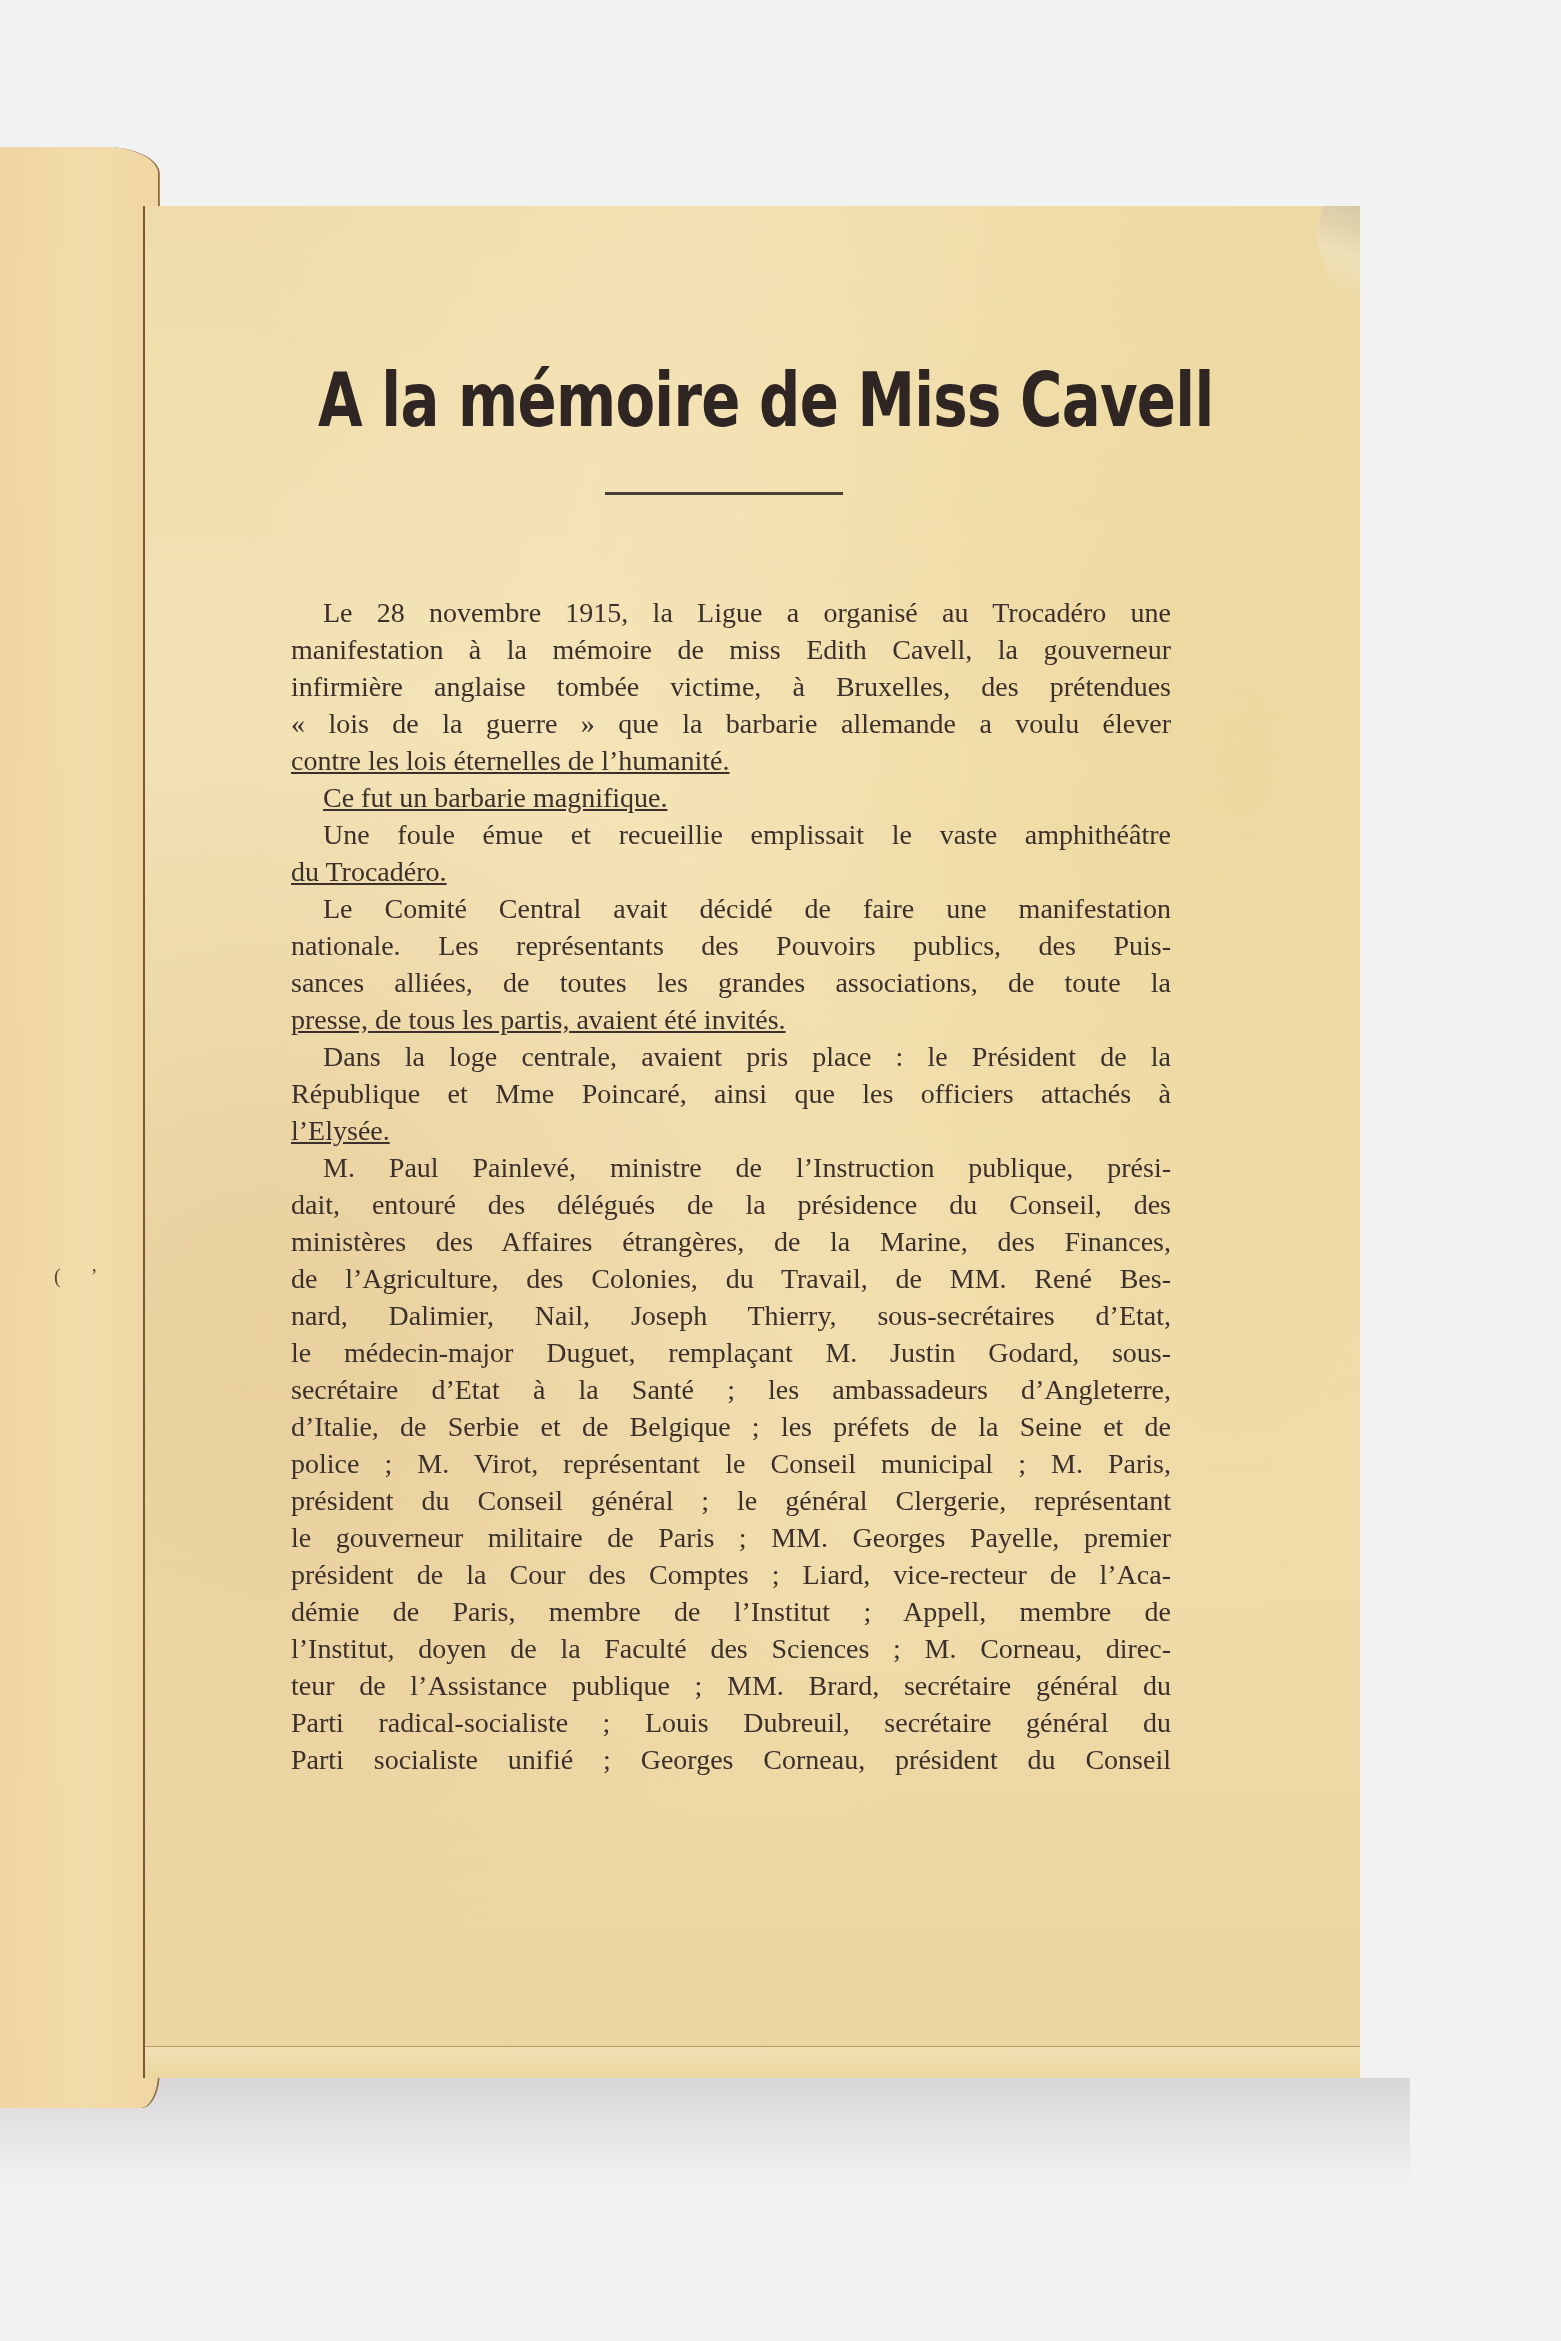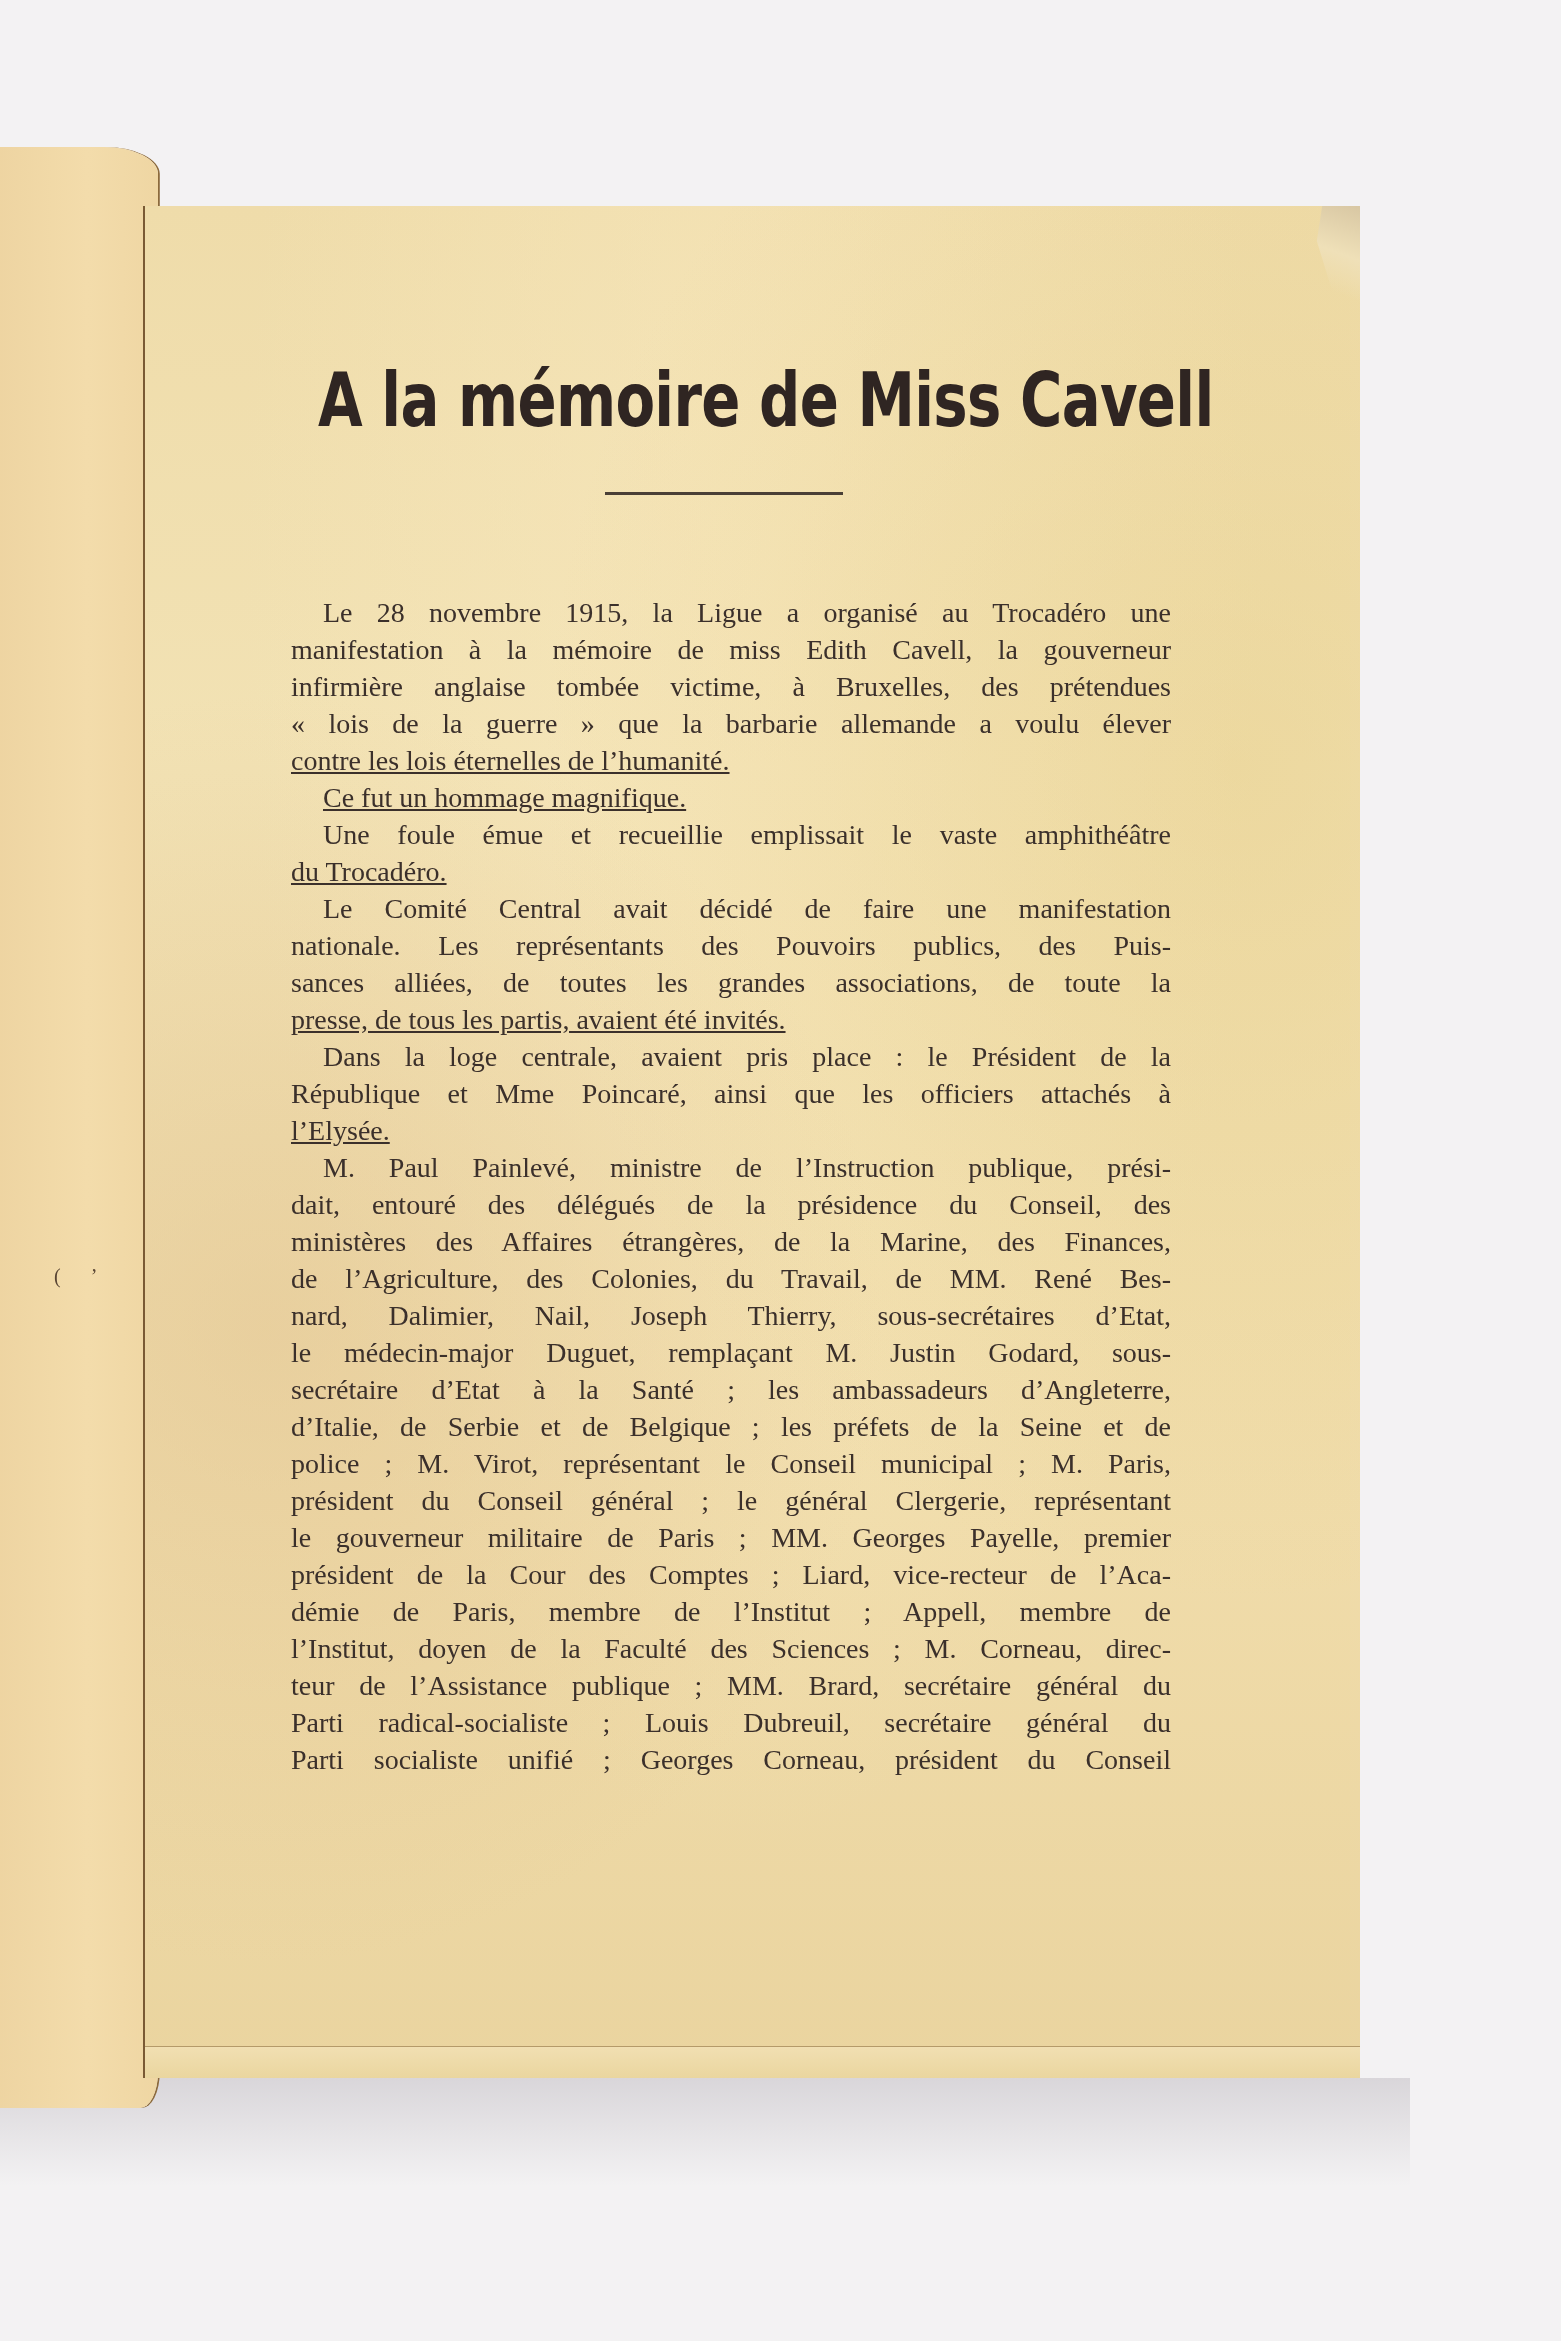--- a/index.html
+++ b/index.html
@@ -81,21 +81,21 @@
 
 <div class="title">A la mémoire de Miss Cavell</div>
 <div class="rule"></div>
 
 <div class="body-text">
   <div class="line indent">Le 28 novembre 1915, la Ligue a organisé au Trocadéro une</div>
   <div class="line">manifestation à la mémoire de miss Edith Cavell, la gouverneur</div>
   <div class="line">infirmière anglaise tombée victime, à Bruxelles, des prétendues</div>
   <div class="line">« lois de la guerre » que la barbarie allemande a voulu élever</div>
   <div class="line last">contre les lois éternelles de l’humanité.</div>
-  <div class="line indent last">Ce fut un hommage magnifique.</div>
+  <div class="line indent last">Ce fut un barbarie magnifique.</div>
   <div class="line indent">Une foule émue et recueillie emplissait le vaste amphithéâtre</div>
   <div class="line last">du Trocadéro.</div>
   <div class="line indent">Le Comité Central avait décidé de faire une manifestation</div>
   <div class="line">nationale. Les représentants des Pouvoirs publics, des Puis-</div>
   <div class="line">sances alliées, de toutes les grandes associations, de toute la</div>
   <div class="line last">presse, de tous les partis, avaient été invités.</div>
   <div class="line indent">Dans la loge centrale, avaient pris place : le Président de la</div>
   <div class="line">République et Mme Poincaré, ainsi que les officiers attachés à</div>
   <div class="line last">l’Elysée.</div>
   <div class="line indent">M. Paul Painlevé, ministre de l’Instruction publique, prési-</div>

